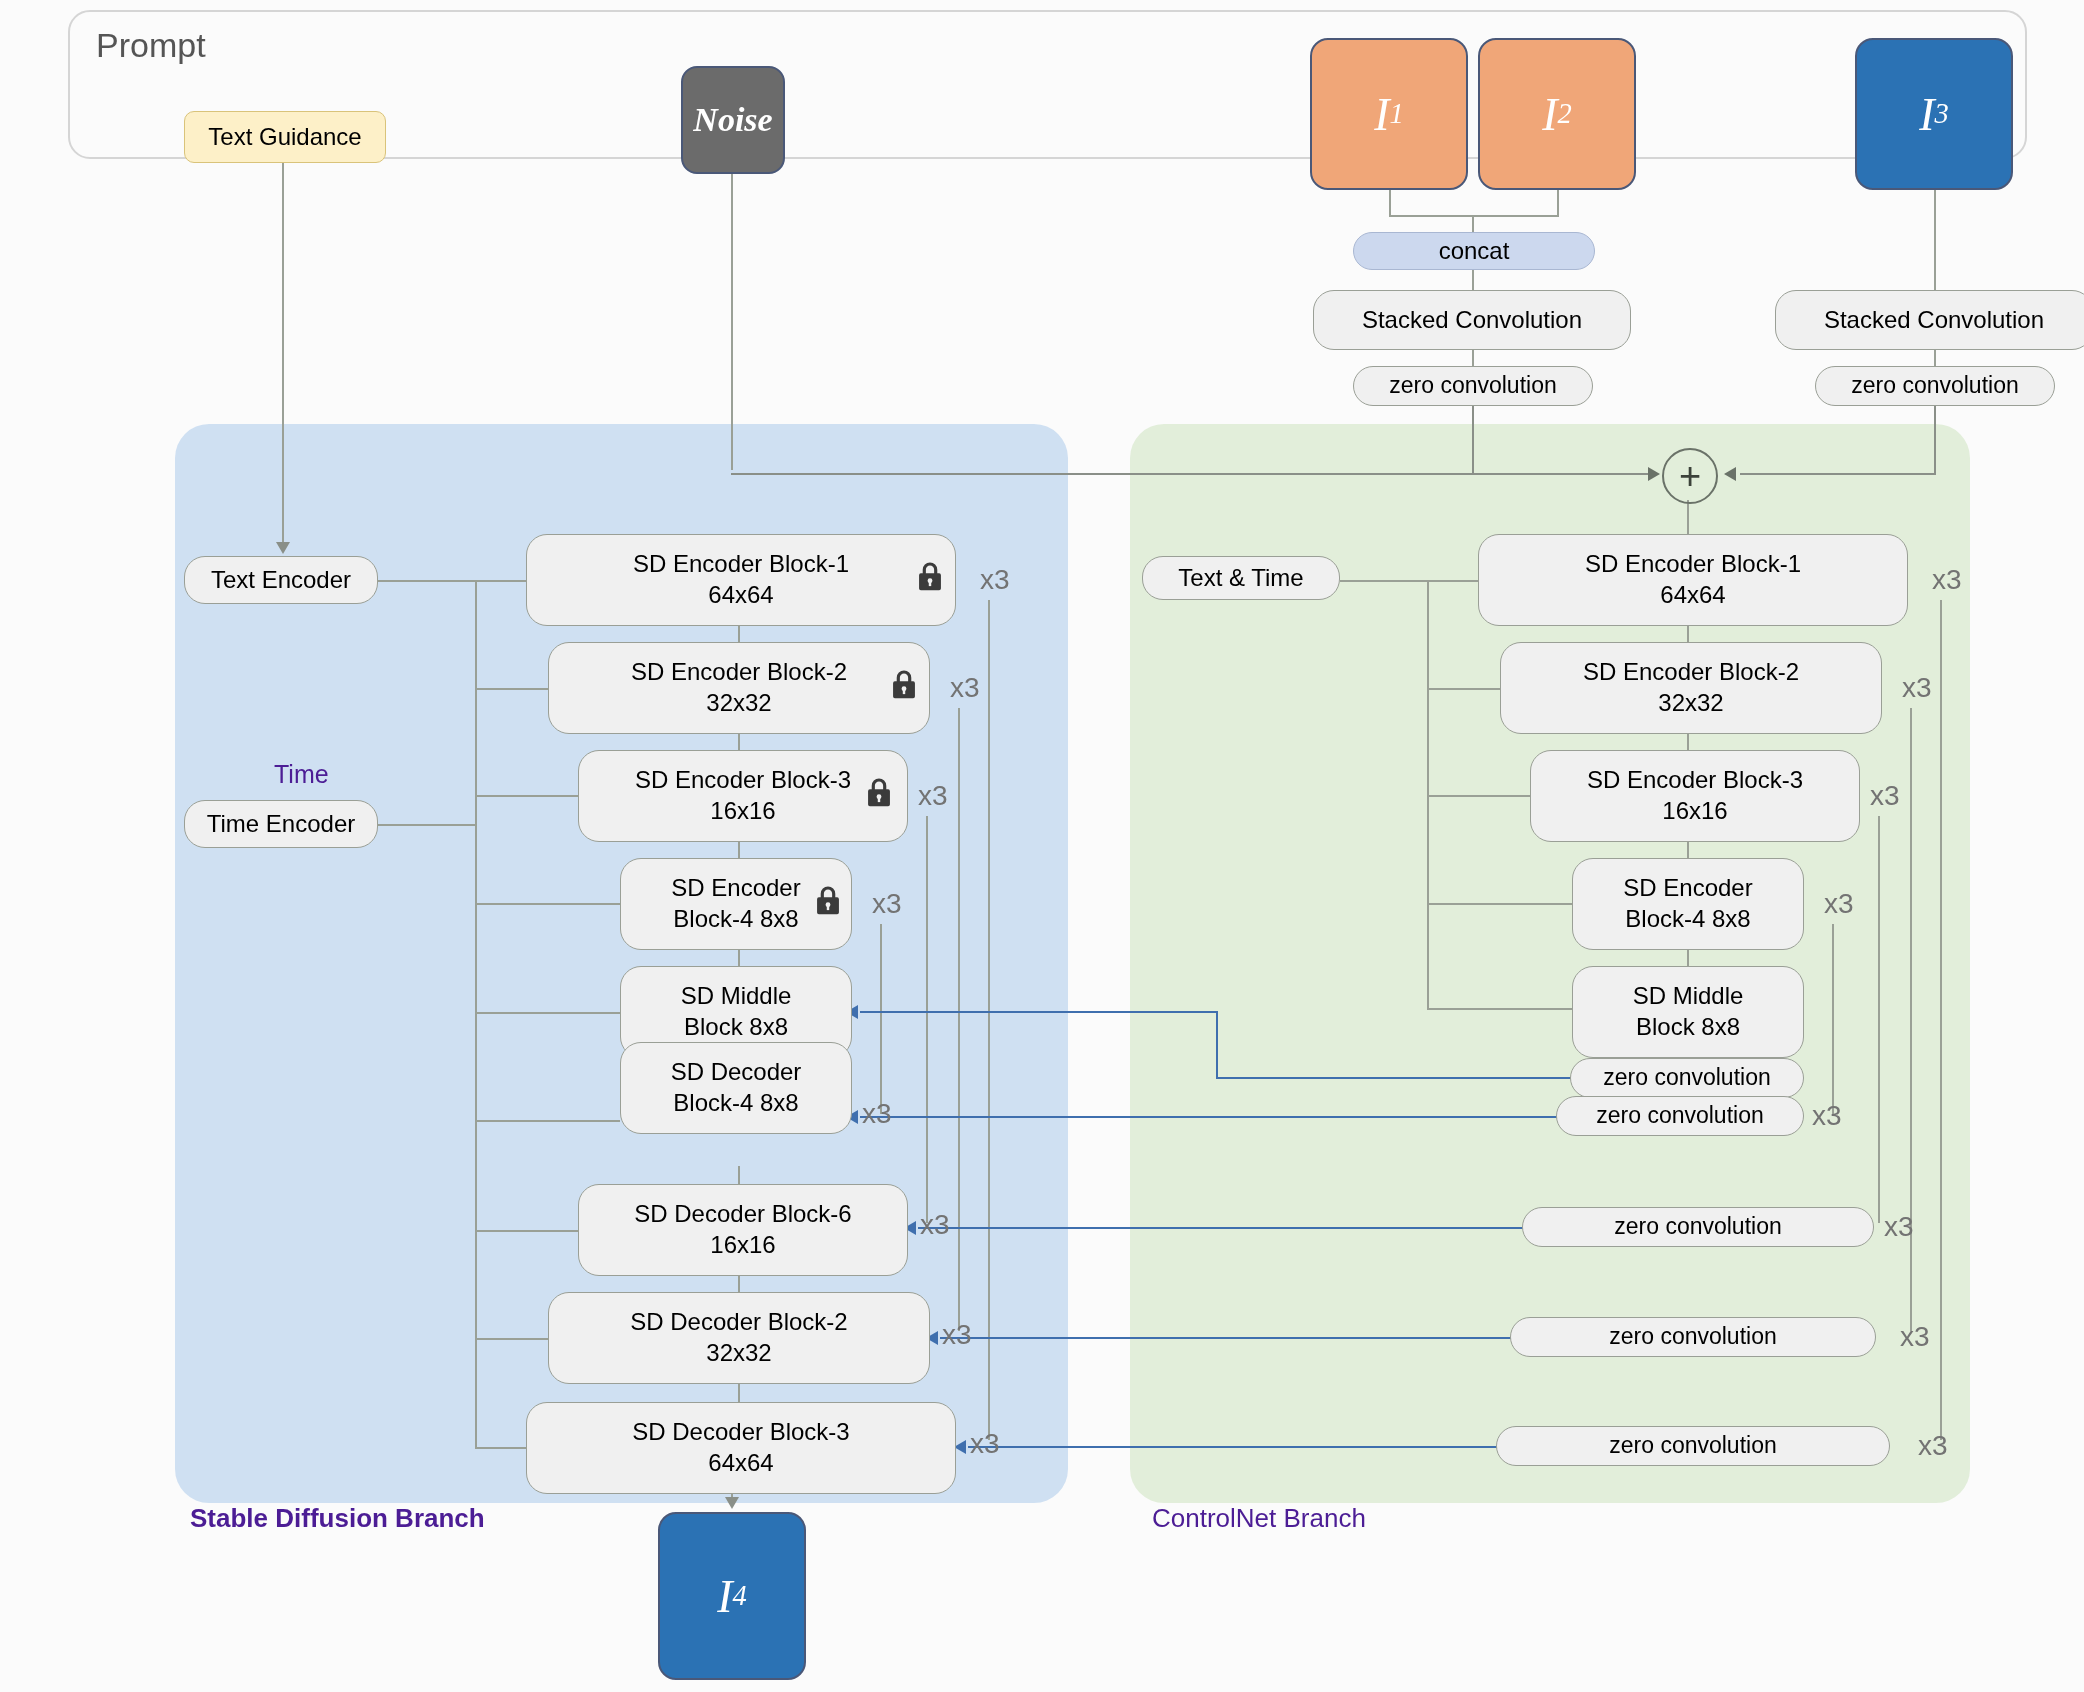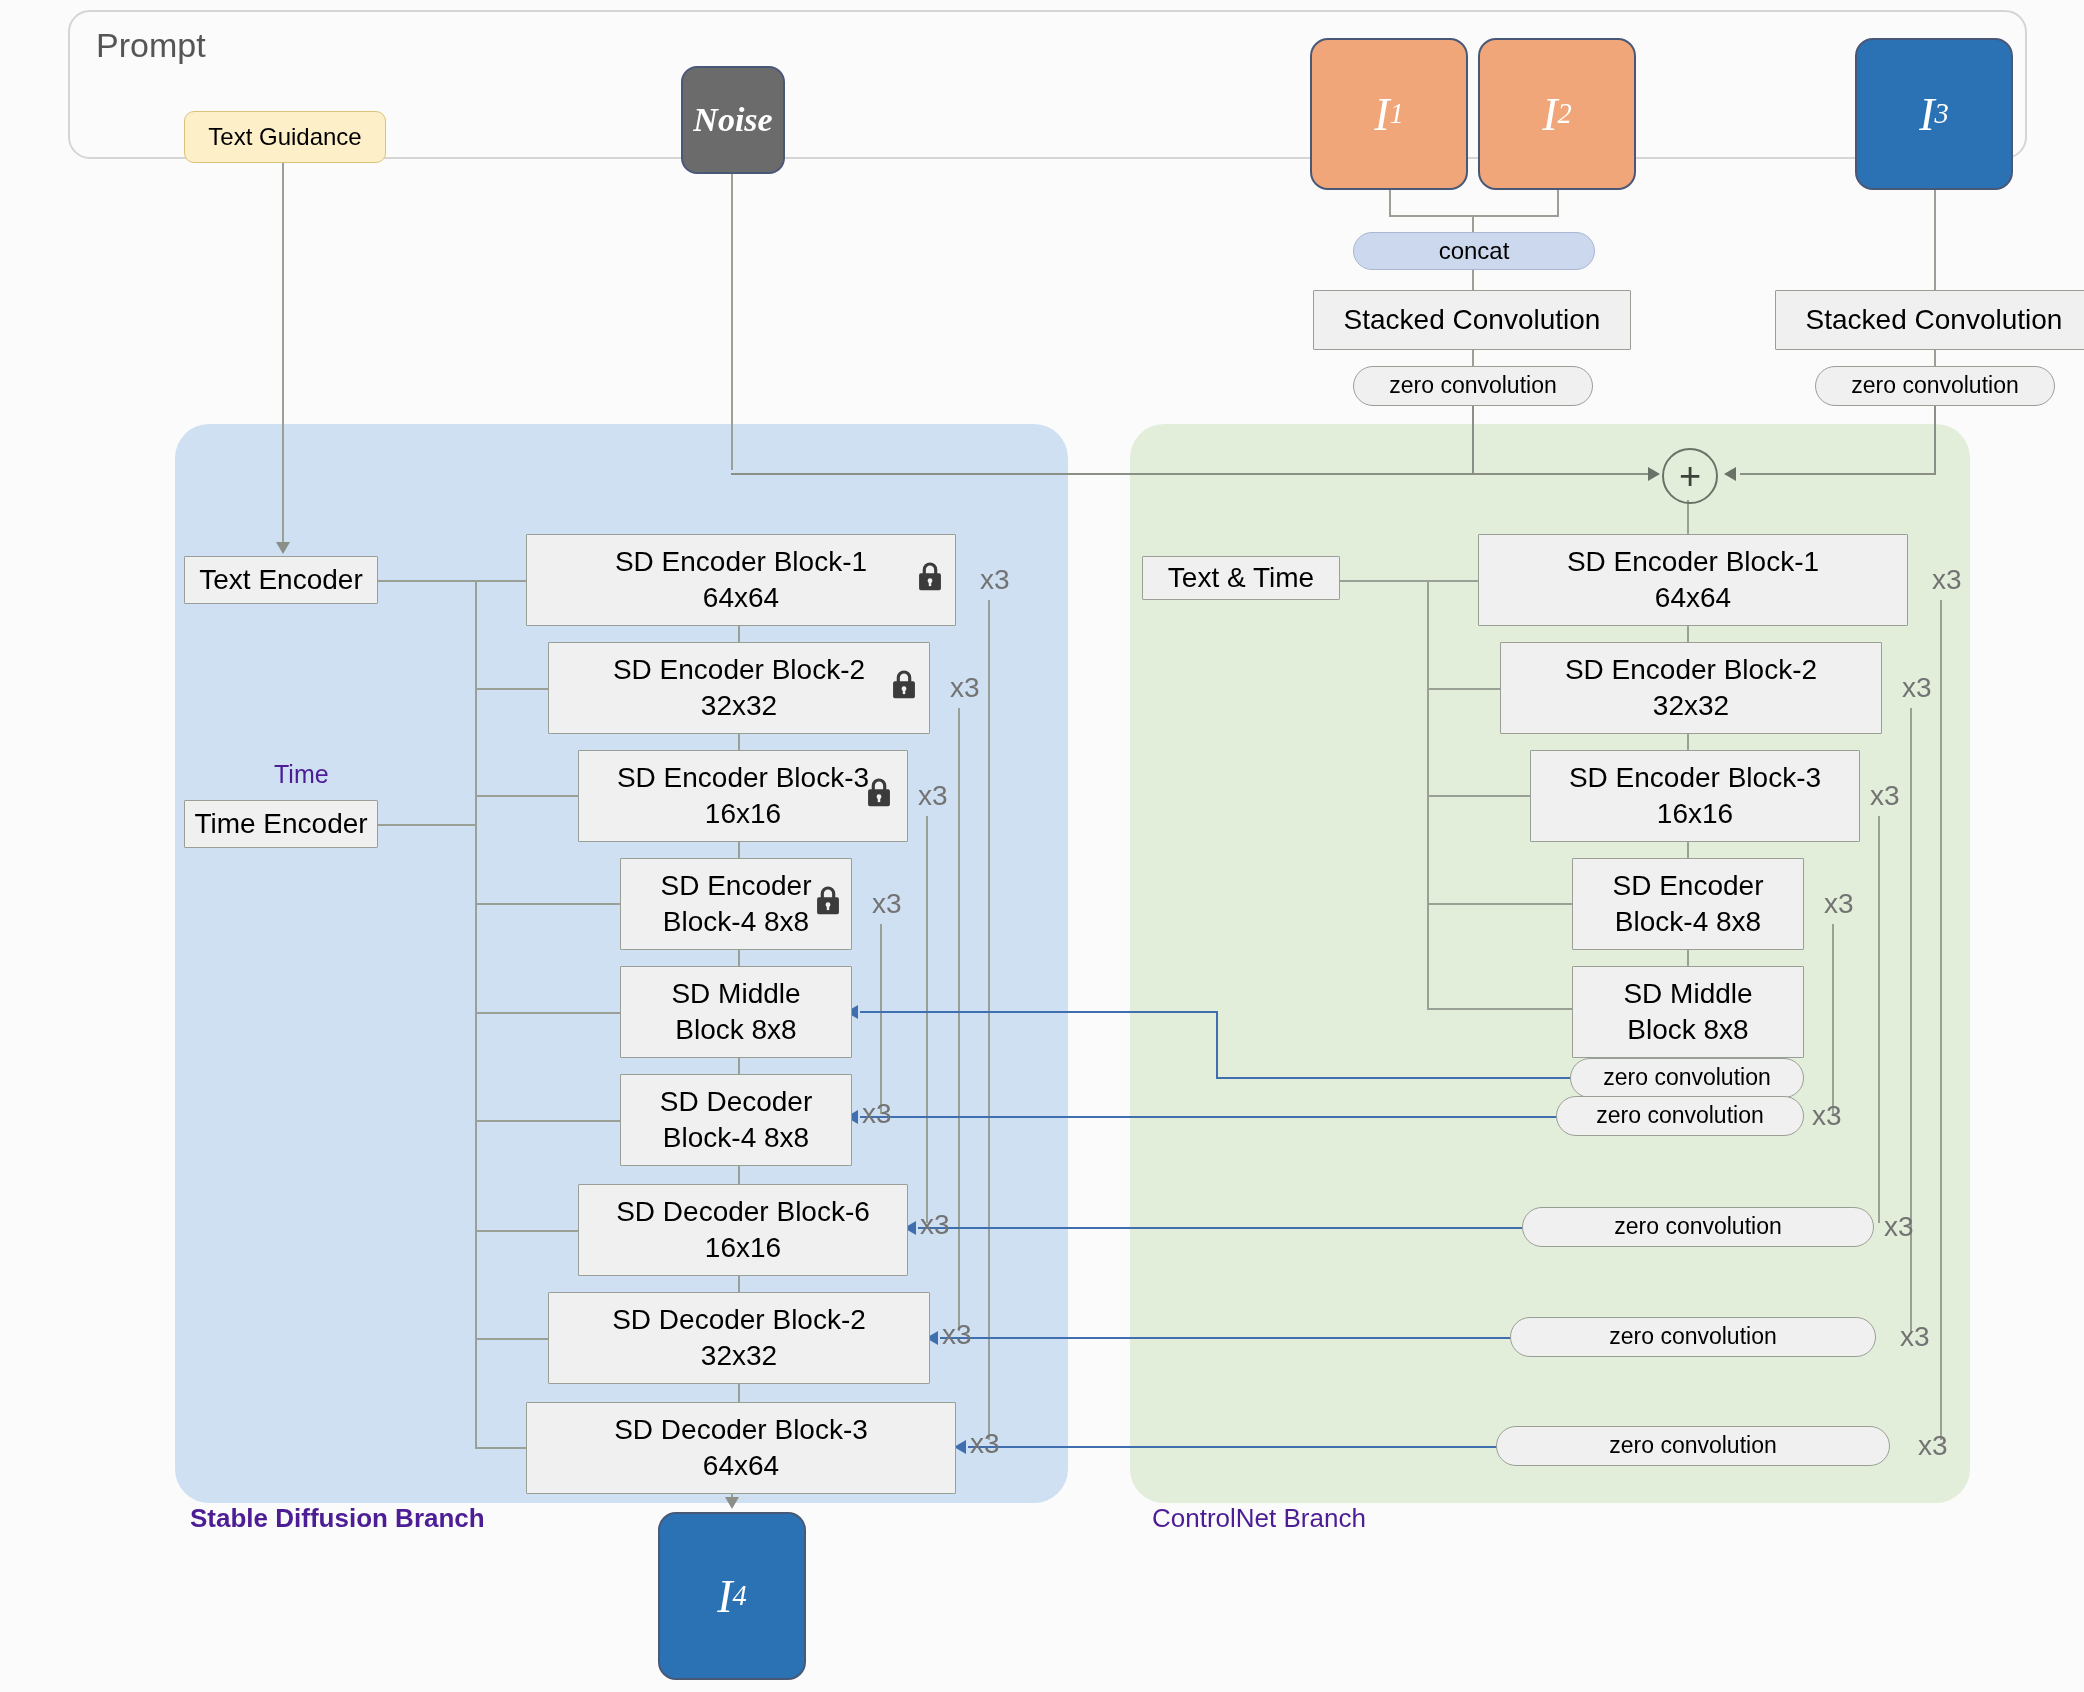--- a/index.html
+++ b/index.html
@@ -2,24 +2,24 @@
 <html><head>
 <meta charset="utf-8">
 <style>
   html,body{margin:0;padding:0;background:#ffffff;}
   body{font-family:"Liberation Sans",sans-serif;}
   #canvas{position:relative;width:2084px;height:1692px;background:#fbfbfb;overflow:hidden;}
 
   
   .node{
     position:absolute;box-sizing:border-box;
-    background:#f0f0f0;border:1.6px solid #9a9f96;border-radius:1px;
+    background:#f0f0f0;border:1.6px solid #9a9f96;border-radius:21px;
     display:flex;align-items:center;justify-content:center;
     text-align:center;color:#000;line-height:1.28;
-    font-size:28px;z-index:6;
+    font-size:24px;z-index:6;
   }
   .node .lbl{white-space:pre-line;}
 
   .pill{border-radius:999px;}
 
   
   .panel{position:absolute;box-sizing:border-box;border-radius:34px;z-index:1;}
   .panel-blue{background:#cfe0f2;}
   .panel-green{background:#e2eeda;}
   .panel-label{position:absolute;font-size:26px;color:#4c1d95;z-index:7;white-space:nowrap;margin-top:35px;}
@@ -216,21 +216,21 @@
 16x16</span>
   </div>
   <div class="node" style="left:620px;top:858px;width:232px;height:92px;">
     <span class="lbl">SD Encoder
 Block-4 8x8</span>
   </div>
   <div class="node" style="left:620px;top:966px;width:232px;height:92px;">
     <span class="lbl">SD Middle
 Block 8x8</span>
   </div>
-  <div class="node" style="left:620px;top:1074px;width:232px;height:92px;">
+  <div class="node" style="left:620px;top:1042px;width:232px;height:92px;">
     <span class="lbl">SD Decoder
 Block-4 8x8</span>
   </div>
   <div class="node" style="left:578px;top:1184px;width:330px;height:92px;">
     <span class="lbl">SD Decoder Block-6
 16x16</span>
   </div>
   <div class="node" style="left:548px;top:1292px;width:382px;height:92px;">
     <span class="lbl">SD Decoder Block-2
 32x32</span>

